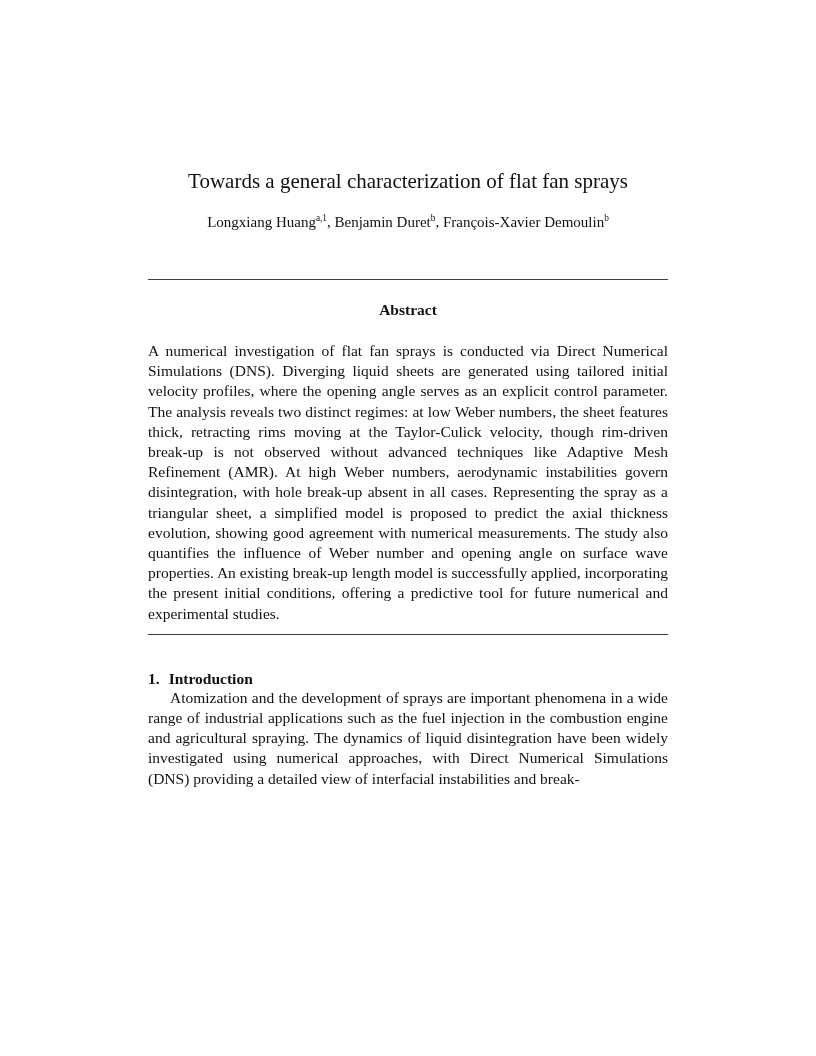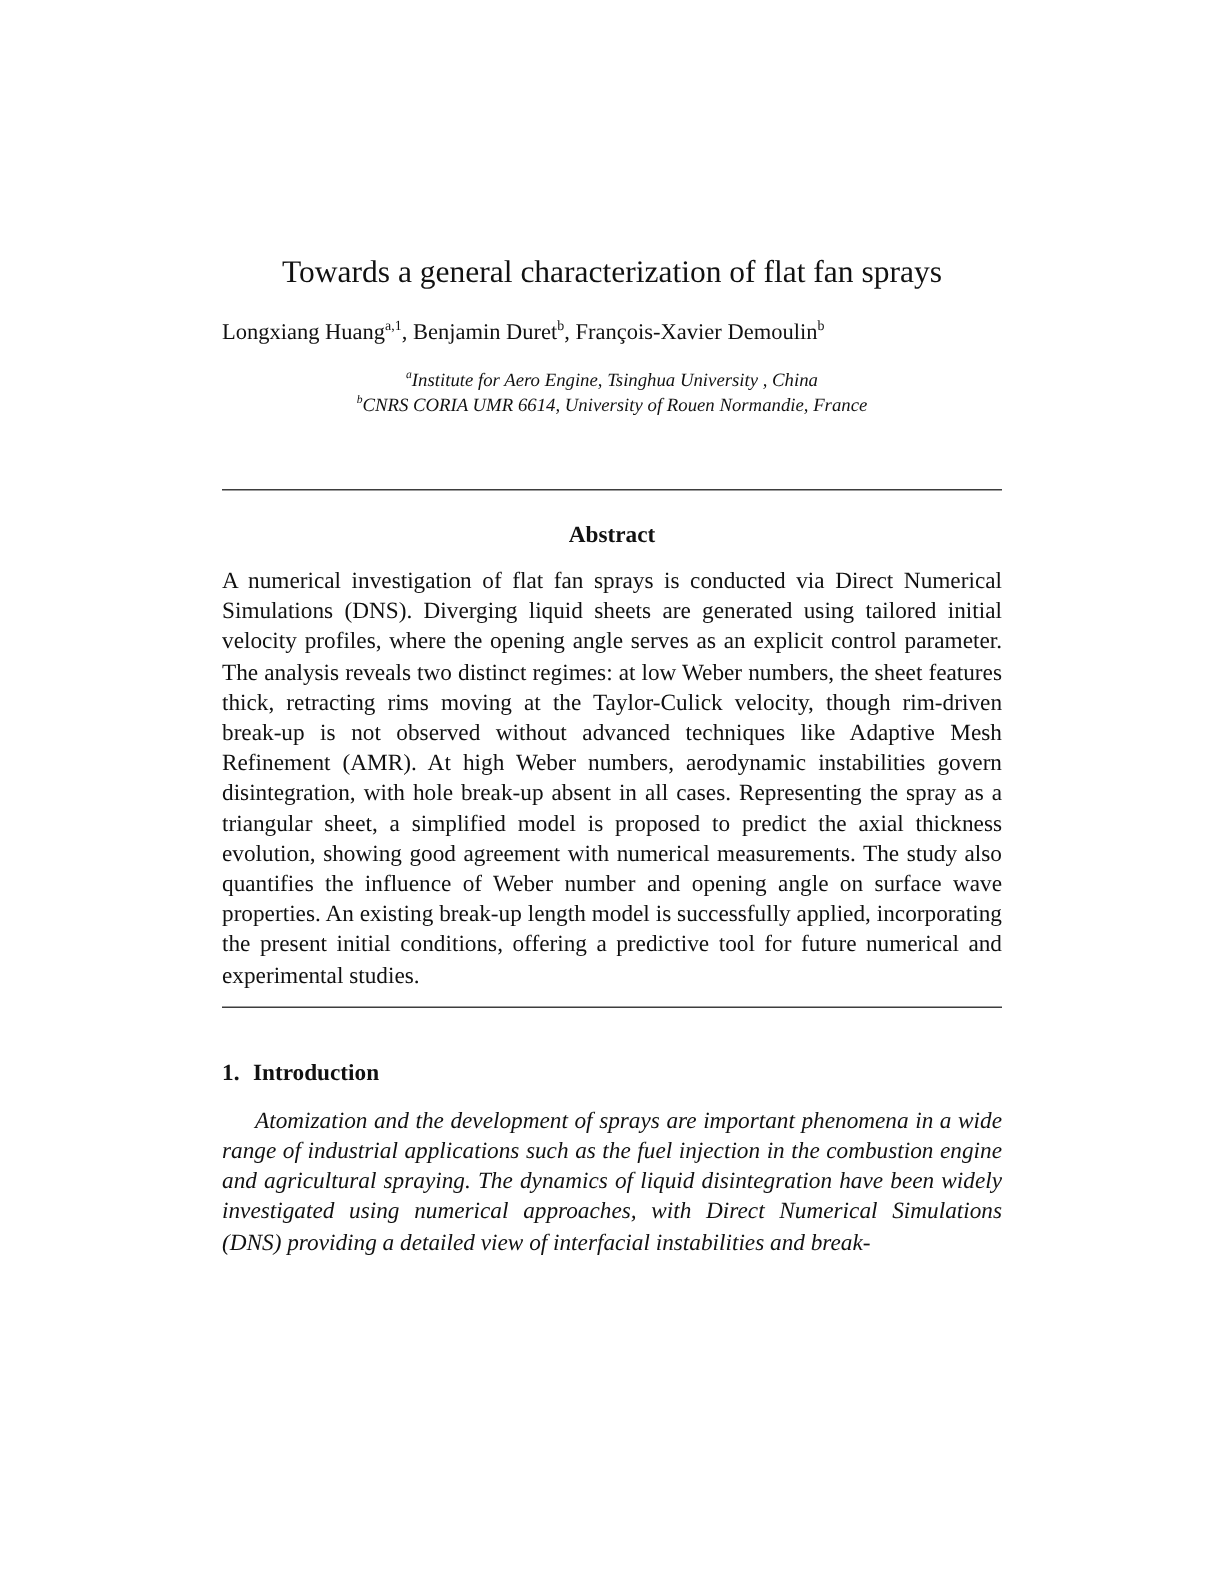--- a/index.html
+++ b/index.html
@@ -20,20 +20,21 @@
   .paper-title {
     margin-top:166px;
     text-align:center;
     font-size:21px;
     font-weight:400;
     line-height:30px;
   }
   .paper-title span { display:block;text-align:center; }
   .author-line {
     margin-top:16px;
+    text-align:center;
     font-size:15px;
     line-height:20px;
   }
   sup.aff {
     font-size:62%;
     vertical-align:super;
     line-height:0;
   }
   .affiliations {
     margin-top:13px;
@@ -53,31 +54,29 @@
     margin-top:21px;
     font-size:15.5px;
     font-weight:bold;
     text-align:center;
   }
   .body-text {
     font-size:15.5px;
     line-height:20.2px;
     text-align:justify;
   }
-  .abstract-body { margin-top:12px; }
+  .abstract-body { margin-top:22px; }
   .section-heading {
     margin-top:35px;
     font-size:15.5px;
     font-weight:bold;
   }
   .section-heading .sec-label { margin-left:9px; }
   .intro-paragraph {
-    margin-top:13px;
     text-indent:22px;
-    font-style:italic;
   }
   .footnote-block {
     position:absolute;
     left:148px;
     top:866px;
     width:520px;
   }
   .footnote-rule {
     border:none;
     border-top:1px solid #333333;
@@ -99,24 +98,20 @@
 <div class="page">
 
   <h1 class="paper-title">
     <span>Towards a general characterization of flat fan sprays</span>
   </h1>
 
   <div class="author-line">
     <span>Longxiang Huang</span><sup class="aff">a,1</sup><span>, </span><span>Benjamin Duret</span><sup class="aff">b</sup><span>, </span><span>François-Xavier Demoulin</span><sup class="aff">b</sup>
   </div>
 
-  <div class="affiliations">
-    <div><sup class="aff">a</sup><span>Institute for Aero Engine, Tsinghua University , China</span></div>
-    <div><sup class="aff">b</sup><span>CNRS CORIA UMR 6614, University of Rouen Normandie, France</span></div>
-  </div>
 
   <hr class="rule rule-top">
 
   <h2 class="abstract-heading">Abstract</h2>
 
   <p class="body-text abstract-body">A numerical investigation of flat fan sprays is conducted via Direct Numerical Simulations (DNS). Diverging liquid sheets are generated using tailored initial velocity profiles, where the opening angle serves as an explicit control parameter. The analysis reveals two distinct regimes: at low Weber numbers, the sheet features thick, retracting rims moving at the Taylor-Culick velocity, though rim-driven break-up is not observed without advanced techniques like Adaptive Mesh Refinement (AMR). At high Weber numbers, aerodynamic instabilities govern disintegration, with hole break-up absent in all cases. Representing the spray as a triangular sheet, a simplified model is proposed to predict the axial thickness evolution, showing good agreement with numerical measurements. The study also quantifies the influence of Weber number and opening angle on surface wave properties. An existing break-up length model is successfully applied, incorporating the present initial conditions, offering a predictive tool for future numerical and experimental studies.</p>
 
   <hr class="rule rule-bottom">
 
   <h2 class="section-heading">

